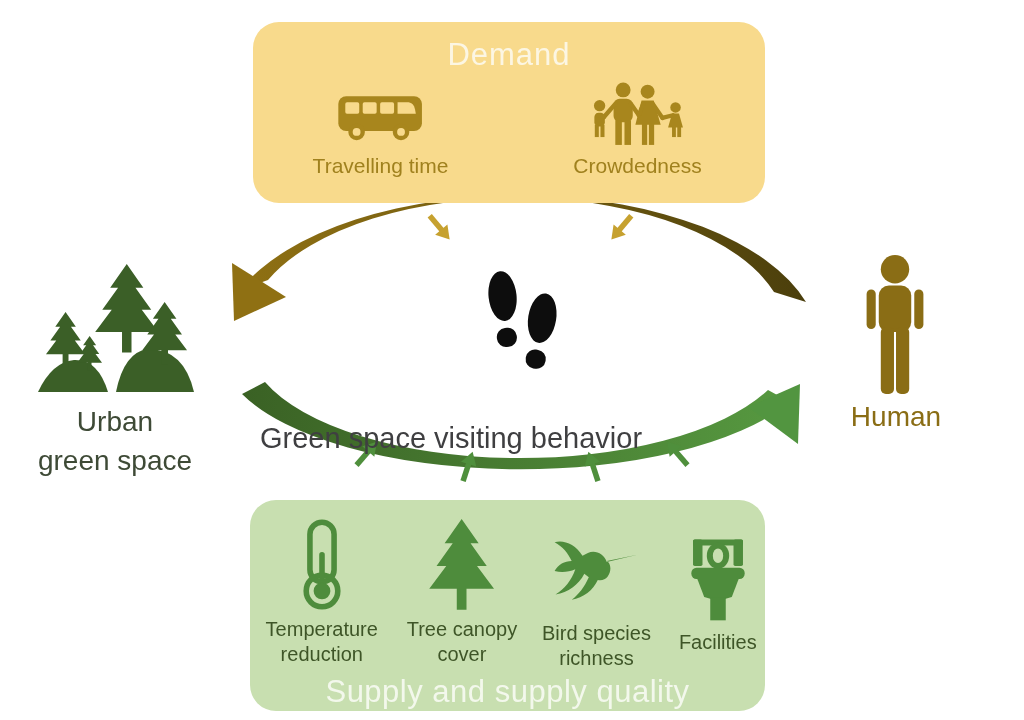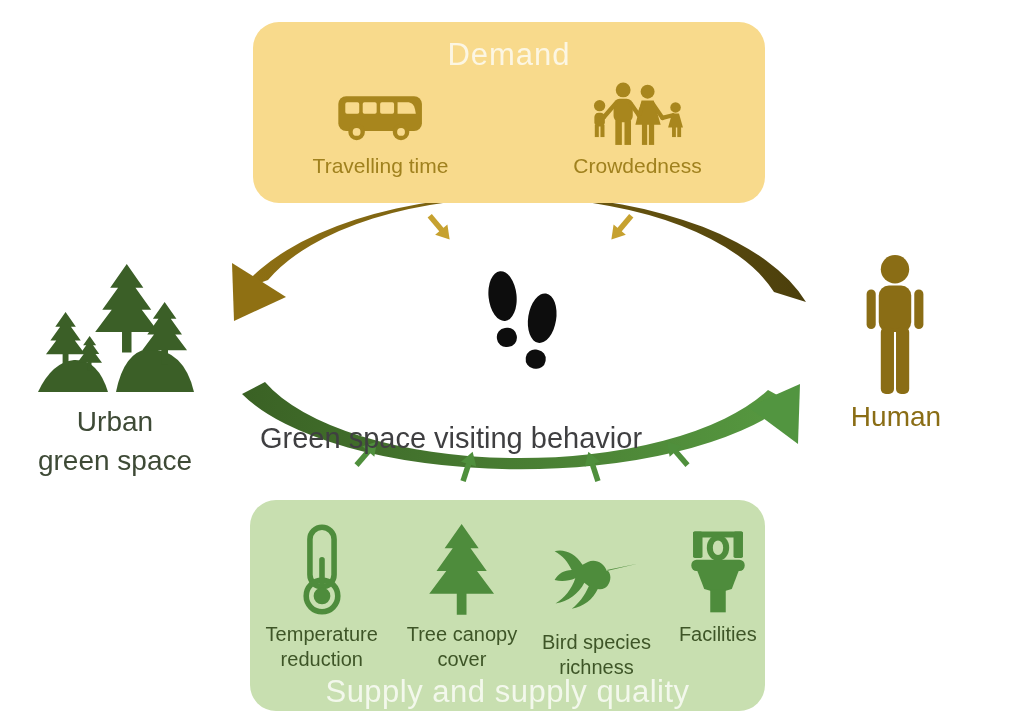--- a/index.html
+++ b/index.html
@@ -19,21 +19,21 @@
   }
   .demand-cols{display:flex;justify-content:center;gap:52px;margin-top:8px;}
   .demand-col{width:205px;display:flex;flex-direction:column;align-items:center;}
   .demand-icon-slot{height:64px;display:flex;align-items:flex-end;justify-content:center;}
   .demand-label{margin-top:9px;font-size:21px;color:#a0811e;text-align:left;}
   
   .supply-box{
     left:250px;top:500px;width:515px;height:211px;
     background:#c8dfb0;border-radius:26px;z-index:2;
   }
-  .supply-cols{display:flex;justify-content:center;align-items:flex-start;gap:8px;padding-top:24px;}
+  .supply-cols{display:flex;justify-content:center;align-items:center;gap:8px;padding-top:15px;}
   .supply-col{display:flex;flex-direction:column;align-items:center;}
   .supply-col.c1{width:152px;} .supply-col.c2{width:128px;}
   .supply-col.c3{width:140px;} .supply-col.c4{width:100px;}
   .supply-icon-slot{height:92px;display:flex;align-items:flex-end;justify-content:center;}
   .supply-label{margin-top:6px;font-size:20px;line-height:25px;color:#3e5527;text-align:center;}
   .supply-title{
     position:absolute;left:0;bottom:1px;width:100%;text-align:center;
     font-size:31px;color:#f3f8ec;letter-spacing:0.5px;
   }
   

